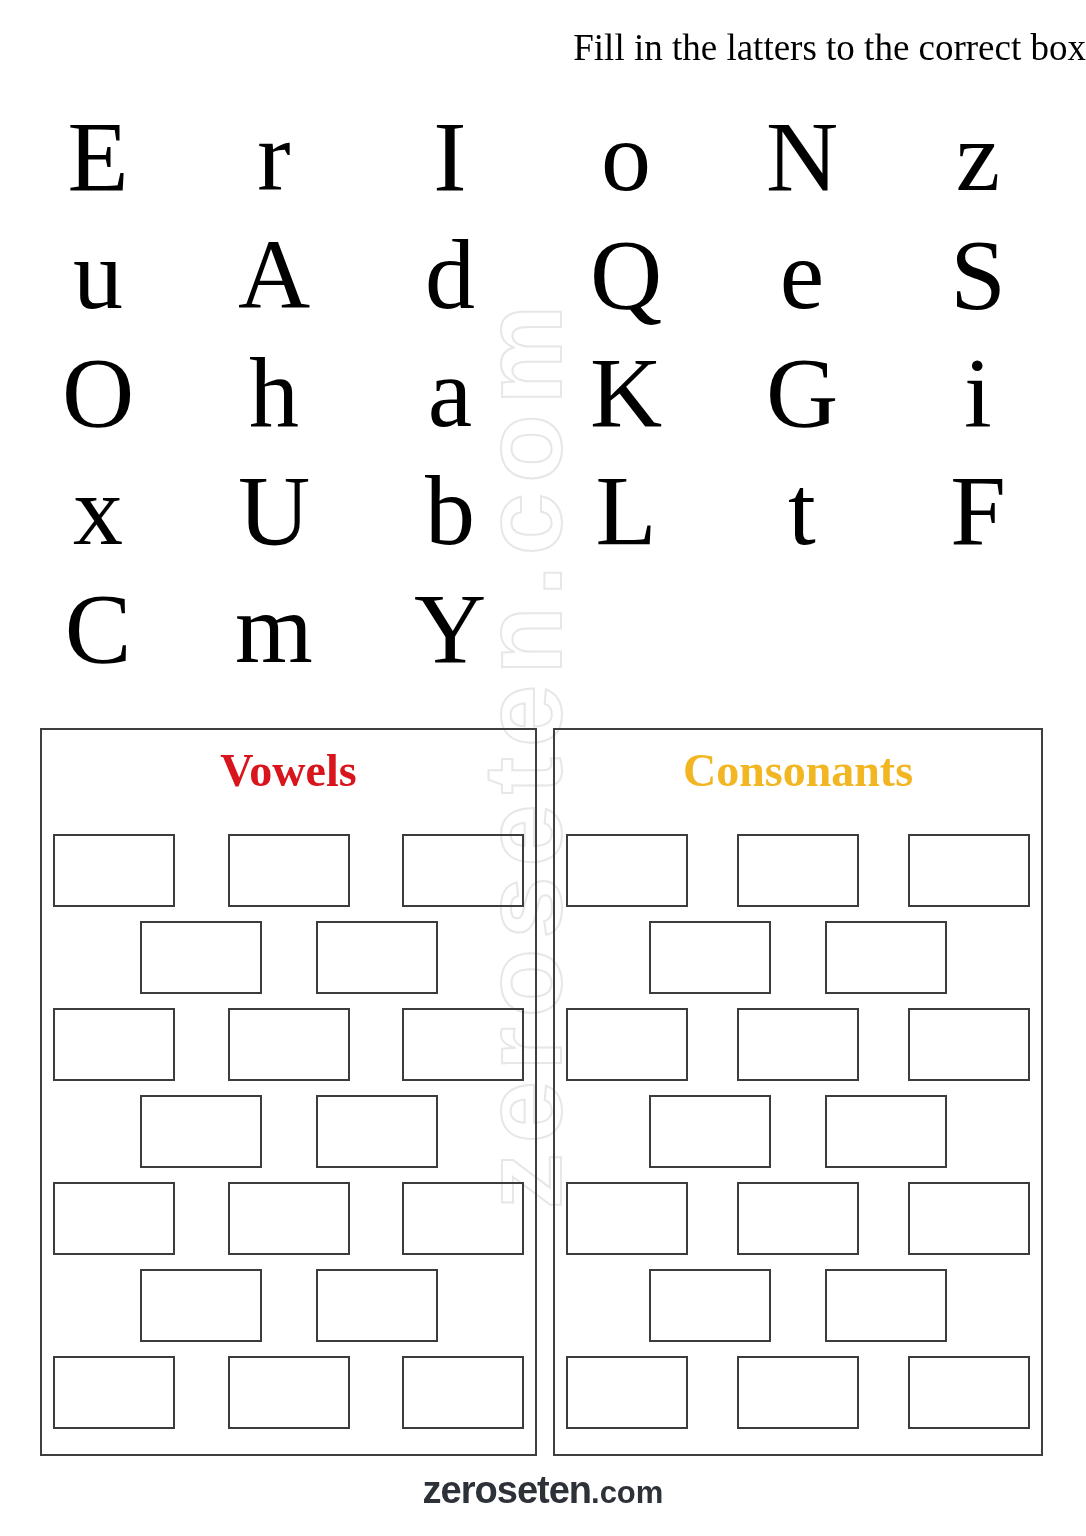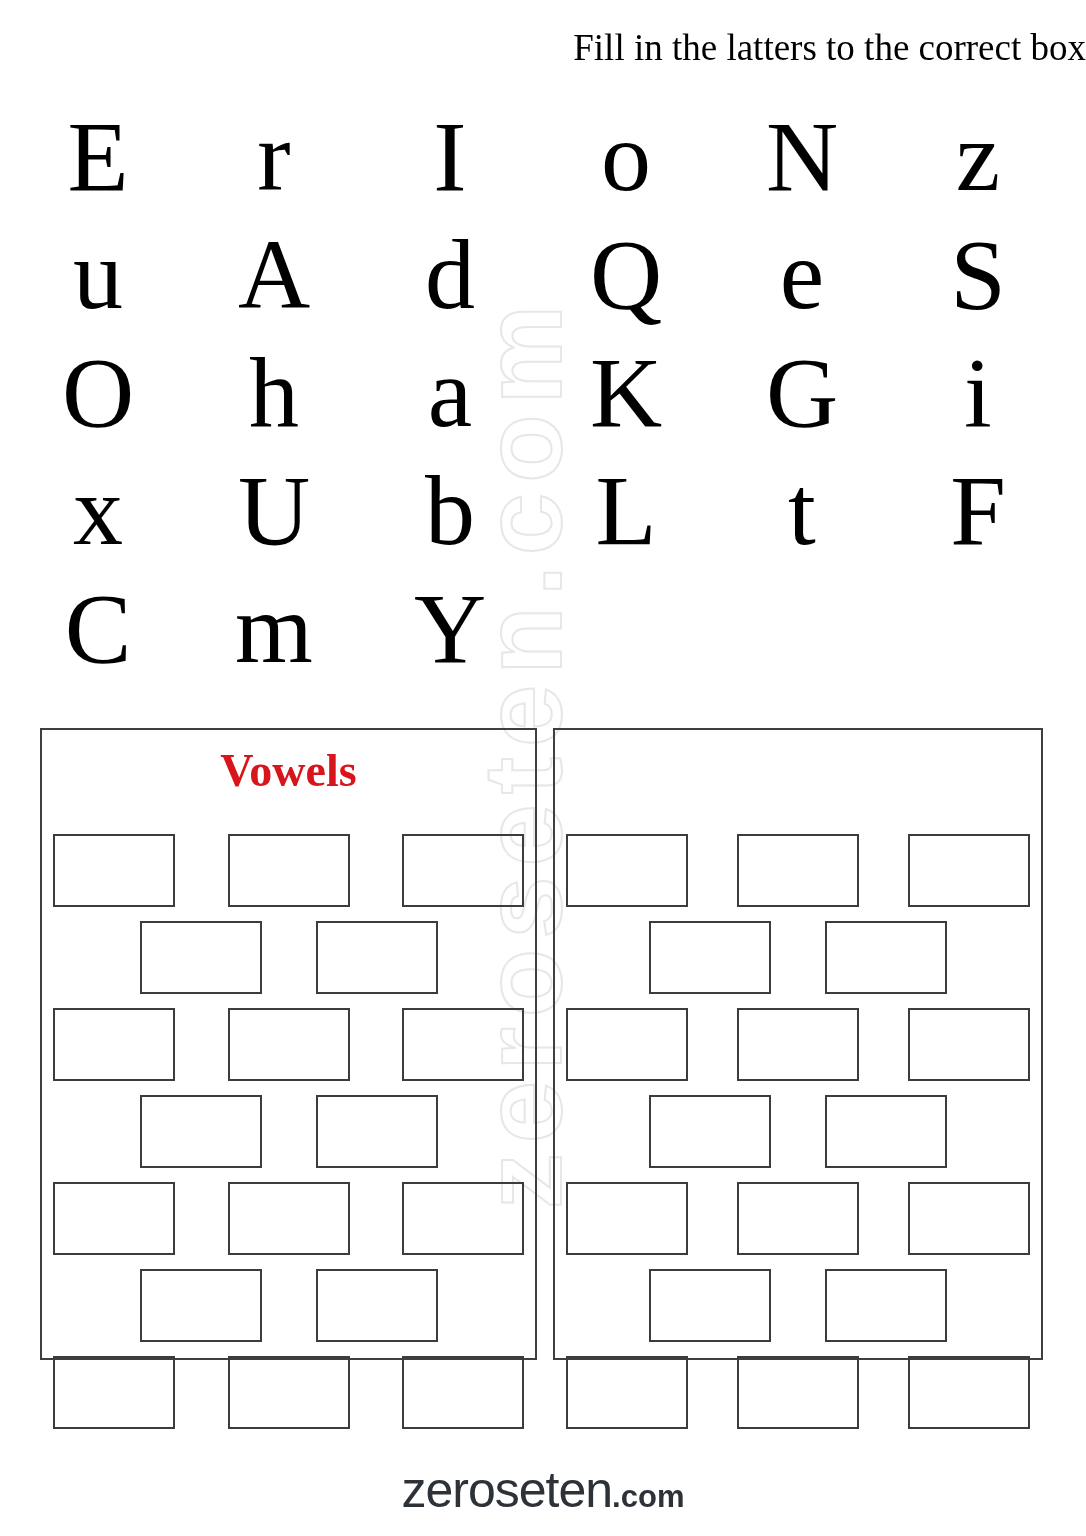--- a/index.html
+++ b/index.html
@@ -62,21 +62,21 @@
     text-align: center;
     font-size: 100px;
     line-height: 118px;
     color: #000000;
   }
 
   
   .panel {
     position: absolute;
     top: 728px;
-    height: 632px;
+    height: 728px;
     border: 2px solid #3f3f3f;
     box-sizing: border-box;
     background: transparent;
     z-index: 1;
   }
   .panel-left  { left: 40px;  width: 497px; }
   .panel-right { left: 553px; width: 490px; }
 
   .panel-title {
     margin: 14px 0 0 0;
@@ -112,22 +112,22 @@
     top: 1462px;
     left: 0;
     width: 100%;
     text-align: center;
     z-index: 1;
     color: #2d3138;
     font-family: "Liberation Sans", "DejaVu Sans", sans-serif;
     line-height: 56px;
   }
   .brand {
-    font-size: 50px;
-    font-weight: 400;
+    font-size: 38px;
+    font-weight: 700;
     letter-spacing: -1px;
   }
   .brand-suffix {
     font-size: 31px;
     font-weight: 700;
     margin-top: 44px;
   }
 </style>
 </head>
 <body>
@@ -210,20 +210,21 @@
         </div>
         <div class="brick-row row-three">
           <div class="brick"></div>
           <div class="brick"></div>
           <div class="brick"></div>
         </div>
       </div>
   </section>
 
   <section class="panel panel-right">
+    <h2 class="panel-title" style="color: rgb(242, 182, 34);">Consonants</h2>
     <div class="panel-rows">
         <div class="brick-row row-three">
           <div class="brick"></div>
           <div class="brick"></div>
           <div class="brick"></div>
         </div>
         <div class="brick-row row-two">
           <div class="brick"></div>
           <div class="brick"></div>
         </div>

